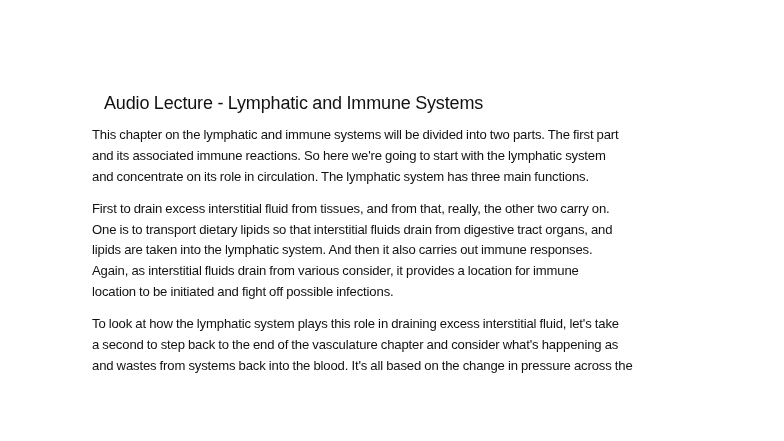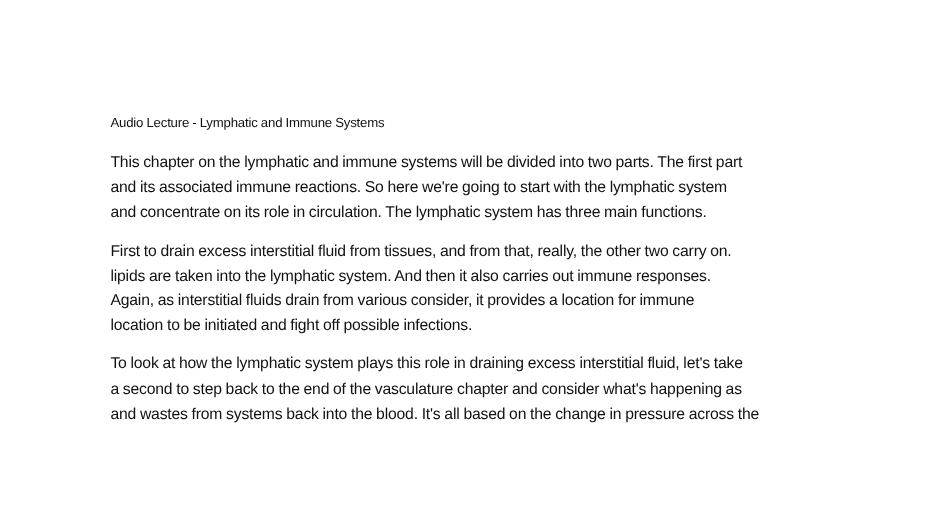--- a/index.html
+++ b/index.html
@@ -27,23 +27,23 @@
       top: 93px;
       width: 600px;
       font-family: "Liberation Sans", sans-serif;
       font-size: 13.1px;
       line-height: 20.9px;
       color: #111111;
       letter-spacing: -0.15px;
       word-spacing: -0.3px;
     }
     .title {
-      margin: 0 0 11px 0;
+      margin: 0 0 11px 12px;
       font-weight: normal;
-      font-size: 11px;
+      font-size: 18px;
     }
     .para {
       margin: 4px 0 11px 0;
     }
     .line {
       display: block;
       white-space: nowrap;
     }
   </style>
 </head>
@@ -54,20 +54,21 @@
     <div class="title">Audio Lecture - Lymphatic and Immune Systems</div>
 
     <div class="para">
       <span class="line">This chapter on the lymphatic and immune systems will be divided into two parts. The first part</span>
       <span class="line">and its associated immune reactions. So here we're going to start with the lymphatic system</span>
       <span class="line">and concentrate on its role in circulation. The lymphatic system has three main functions.</span>
     </div>
 
     <div class="para">
       <span class="line">First to drain excess interstitial fluid from tissues, and from that, really, the other two carry on.</span>
+      <span class="line">One is to transport dietary lipids so that interstitial fluids drain from digestive tract organs, and</span>
       <span class="line">lipids are taken into the lymphatic system. And then it also carries out immune responses.</span>
       <span class="line">Again, as interstitial fluids drain from various consider, it provides a location for immune</span>
       <span class="line">location to be initiated and fight off possible infections.</span>
     </div>
 
     <div class="para">
       <span class="line">To look at how the lymphatic system plays this role in draining excess interstitial fluid, let's take</span>
       <span class="line">a second to step back to the end of the vasculature chapter and consider what's happening as</span>
       <span class="line">and wastes from systems back into the blood. It's all based on the change in pressure across the</span>
     </div>

